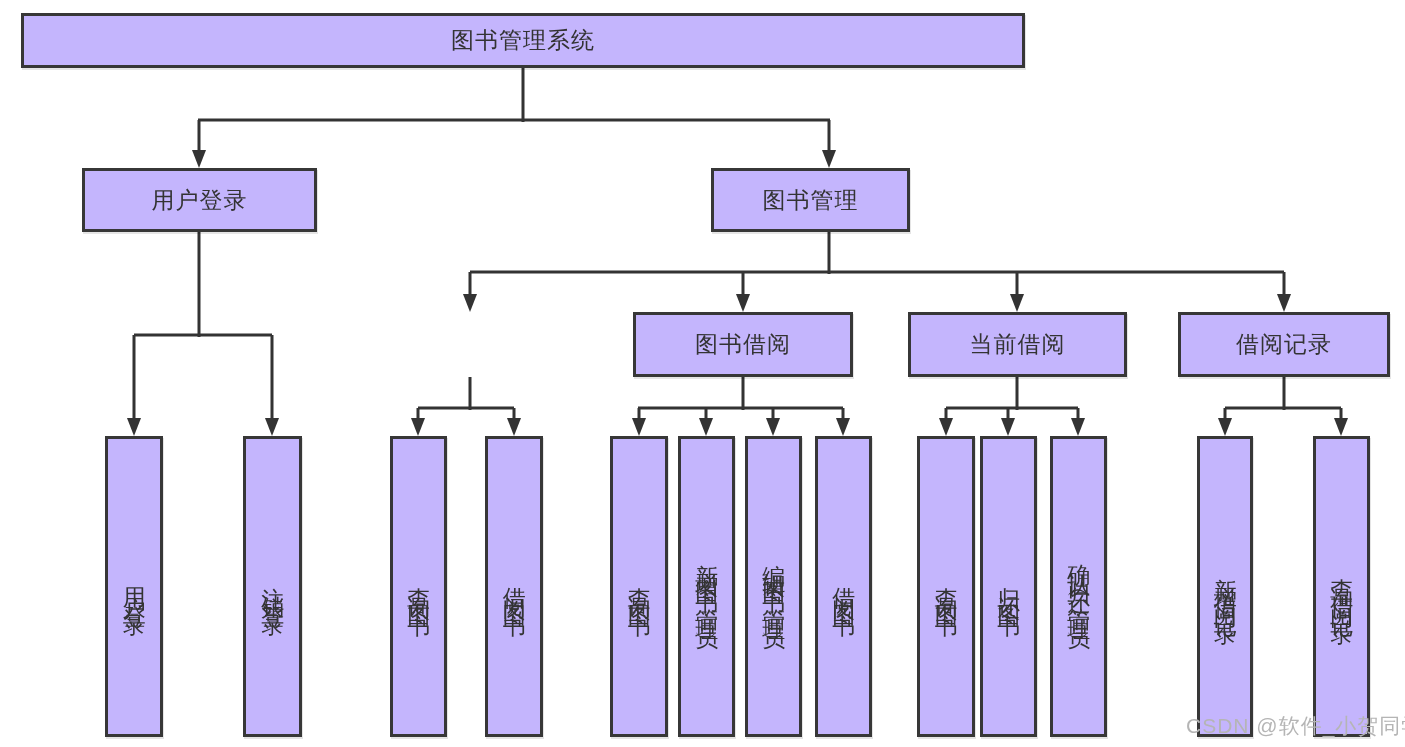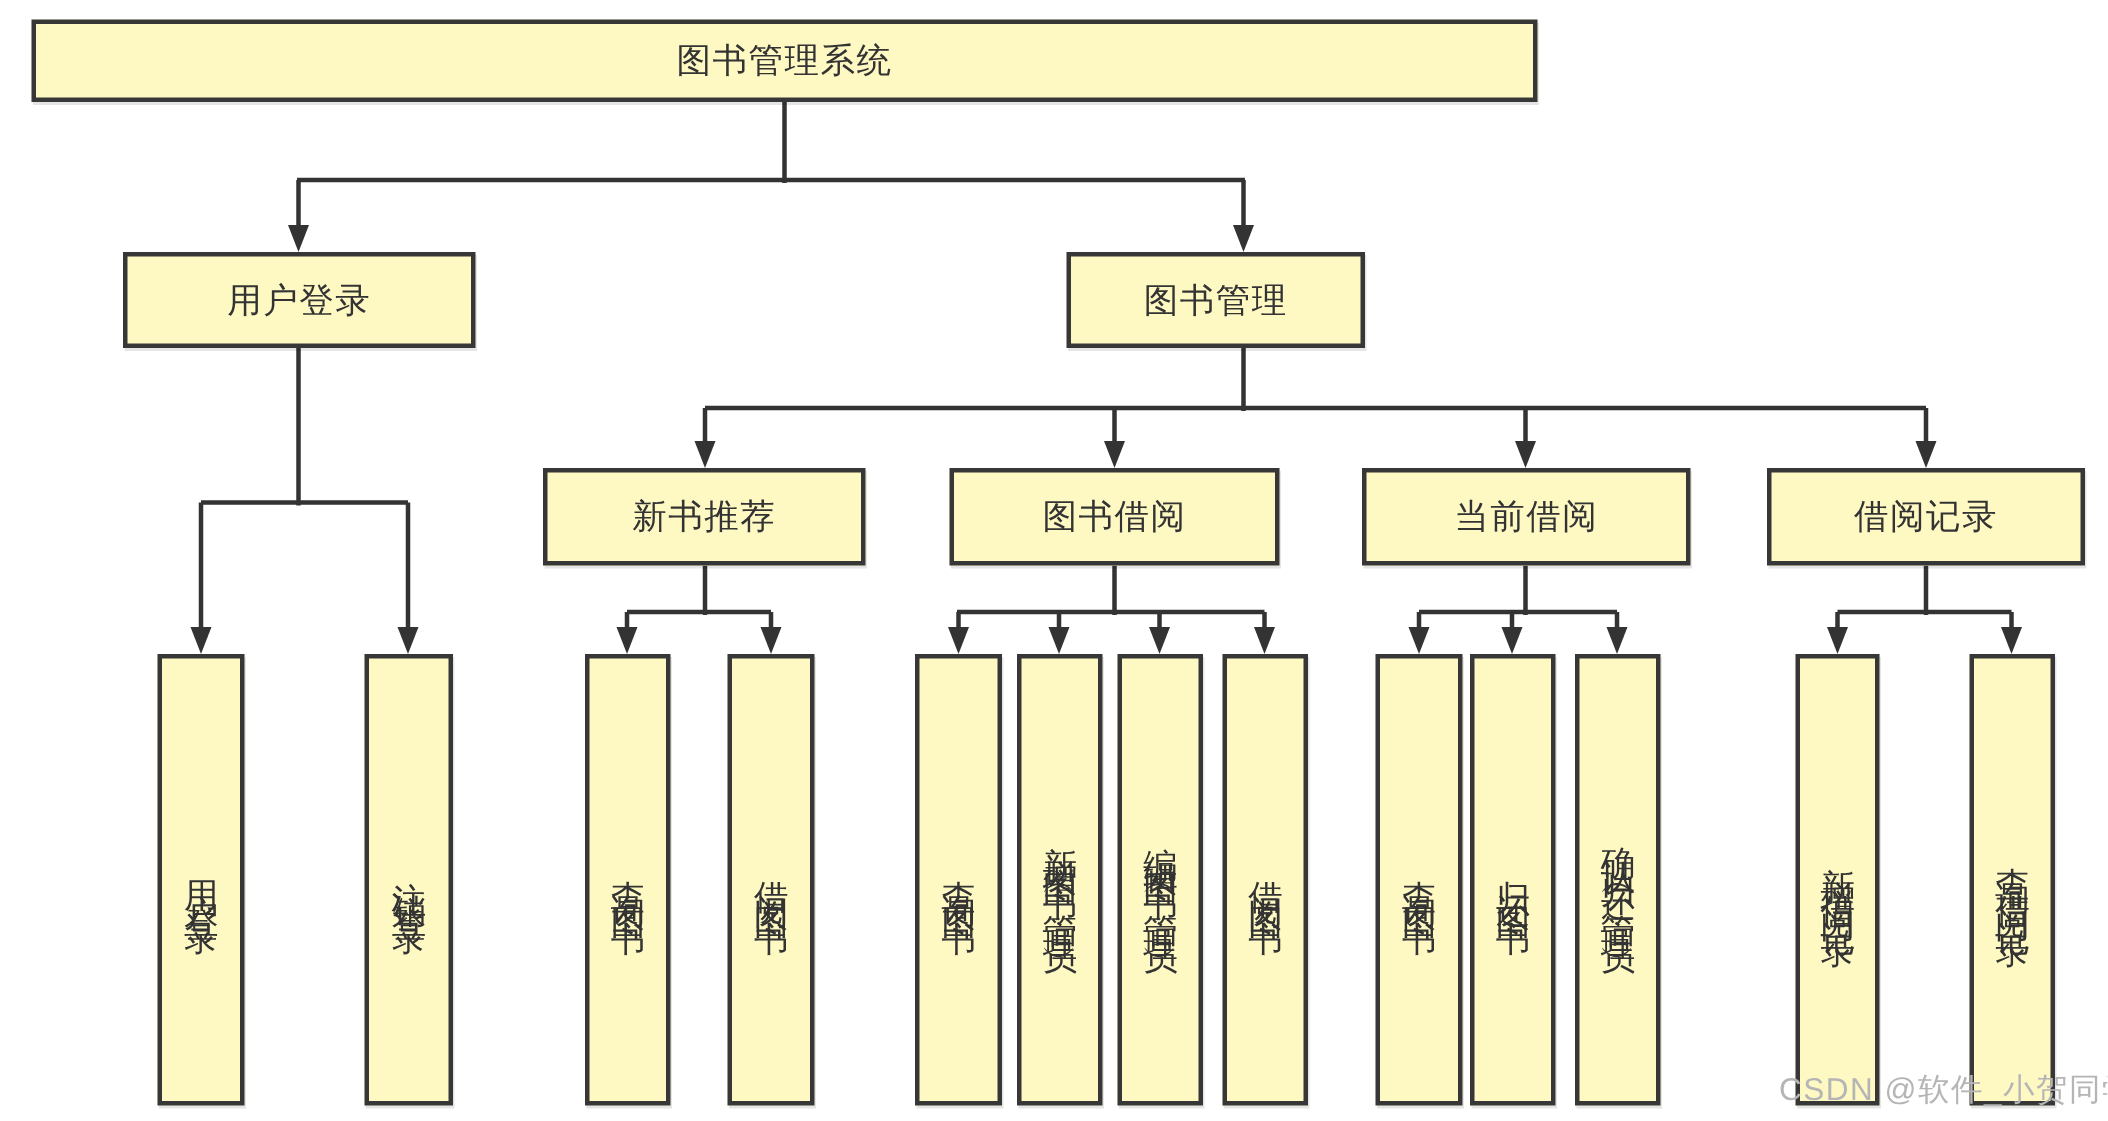--- a/index.html
+++ b/index.html
@@ -2,21 +2,21 @@
 <html><head>
 <meta charset="utf-8">
 <style>
   html,body{margin:0;padding:0;background:#ffffff;}
   .stage{
     position:relative;width:1405px;height:747px;background:#ffffff;
     font-family:"Liberation Sans","DejaVu Sans",sans-serif;color:#333333;overflow:hidden;
   }
   svg.connectors{position:absolute;left:0;top:0;}
   .box{
-    position:absolute;box-sizing:border-box;border:3px solid #373737;background:#fef9c3;
+    position:absolute;box-sizing:border-box;border:3px solid #373737;background:#c4b5fd;
     display:flex;align-items:center;justify-content:center;font-size:23px;
     box-shadow:1px 2px 0 rgba(0,0,0,0.10);
   }
   .hbox span{white-space:nowrap;letter-spacing:1px;}
   .vbox span{
     writing-mode:vertical-rl;text-orientation:mixed;
     letter-spacing:9px;line-height:1.1;white-space:nowrap;
   }
   .watermark{
     position:absolute;top:712px;left:1186px;font-size:21px;color:#b5b5b5;
@@ -64,23 +64,20 @@
     <span>图书管理系统</span>
   </div>
 
   <div class="box hbox" style="left:82px;top:168px;width:235px;height:64px">
     <span>用户登录</span>
   </div>
   <div class="box hbox" style="left:711px;top:168px;width:199px;height:64px">
     <span>图书管理</span>
   </div>
 
-  <div class="box hbox" style="left:362px;top:312px;width:215px;height:65px">
-    <span>新书推荐</span>
-  </div>
   <div class="box hbox" style="left:633px;top:312px;width:220px;height:65px">
     <span>图书借阅</span>
   </div>
   <div class="box hbox" style="left:908px;top:312px;width:219px;height:65px">
     <span>当前借阅</span>
   </div>
   <div class="box hbox" style="left:1178px;top:312px;width:212px;height:65px">
     <span>借阅记录</span>
   </div>
 

